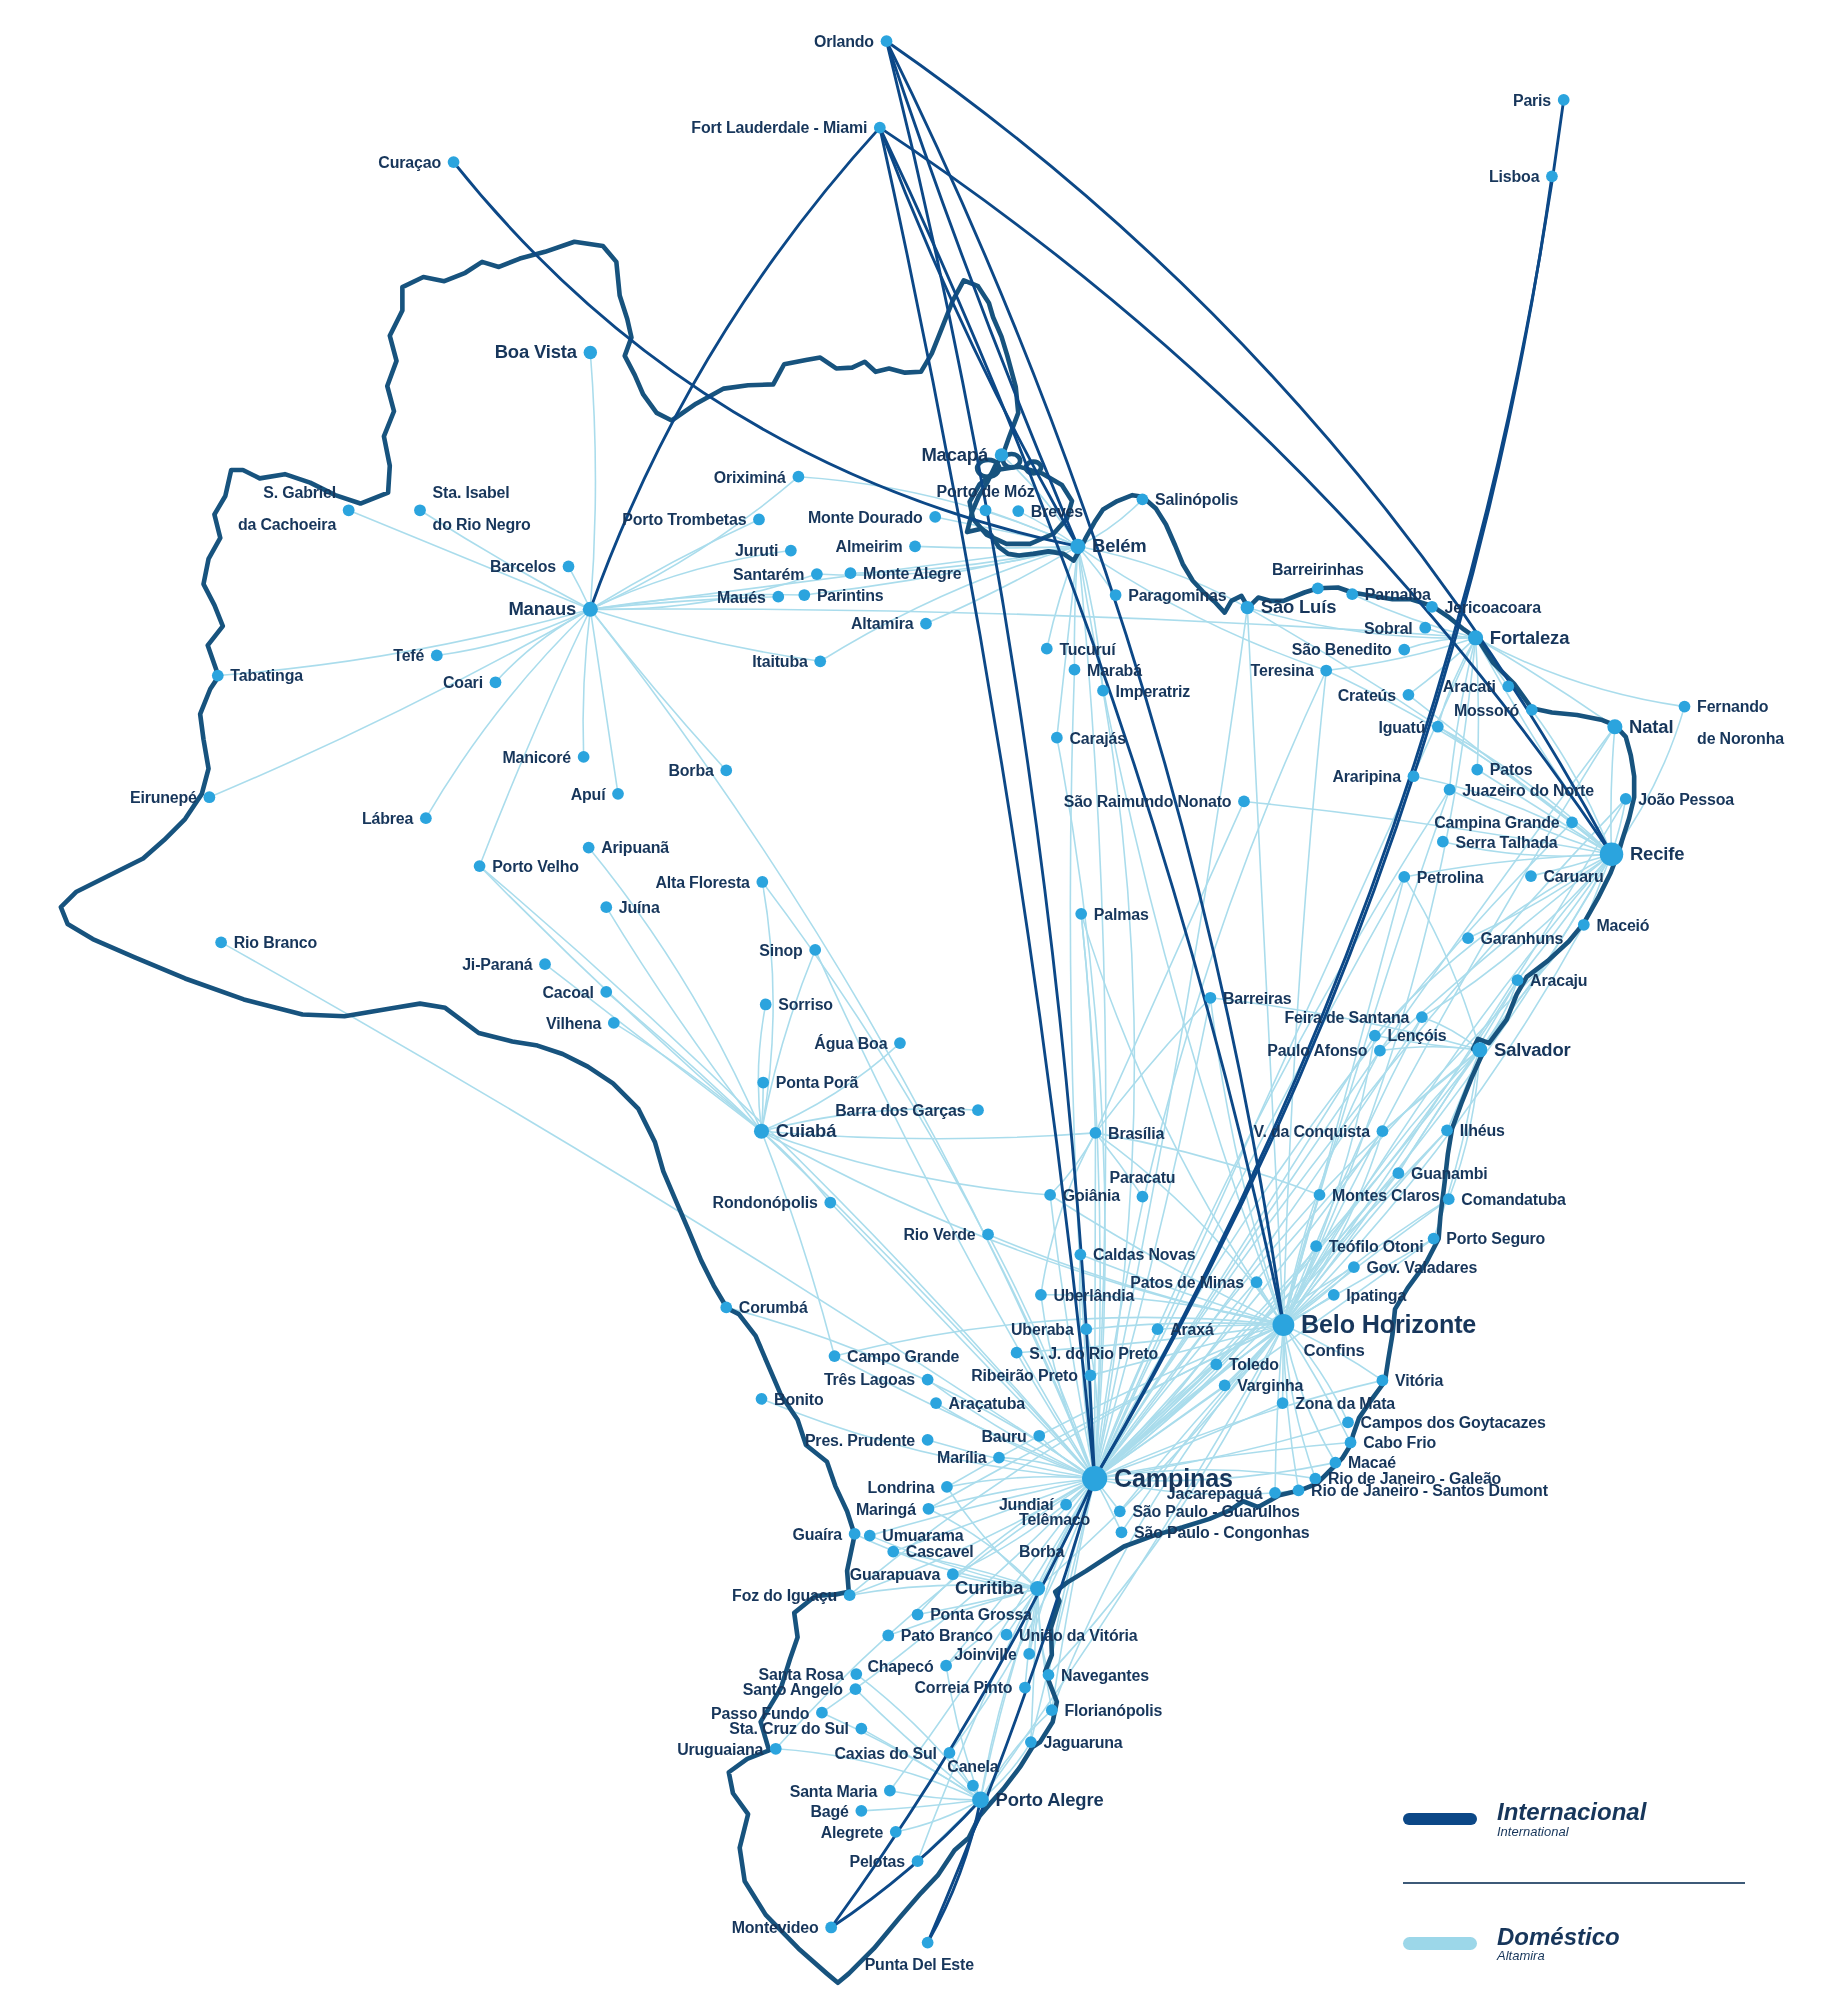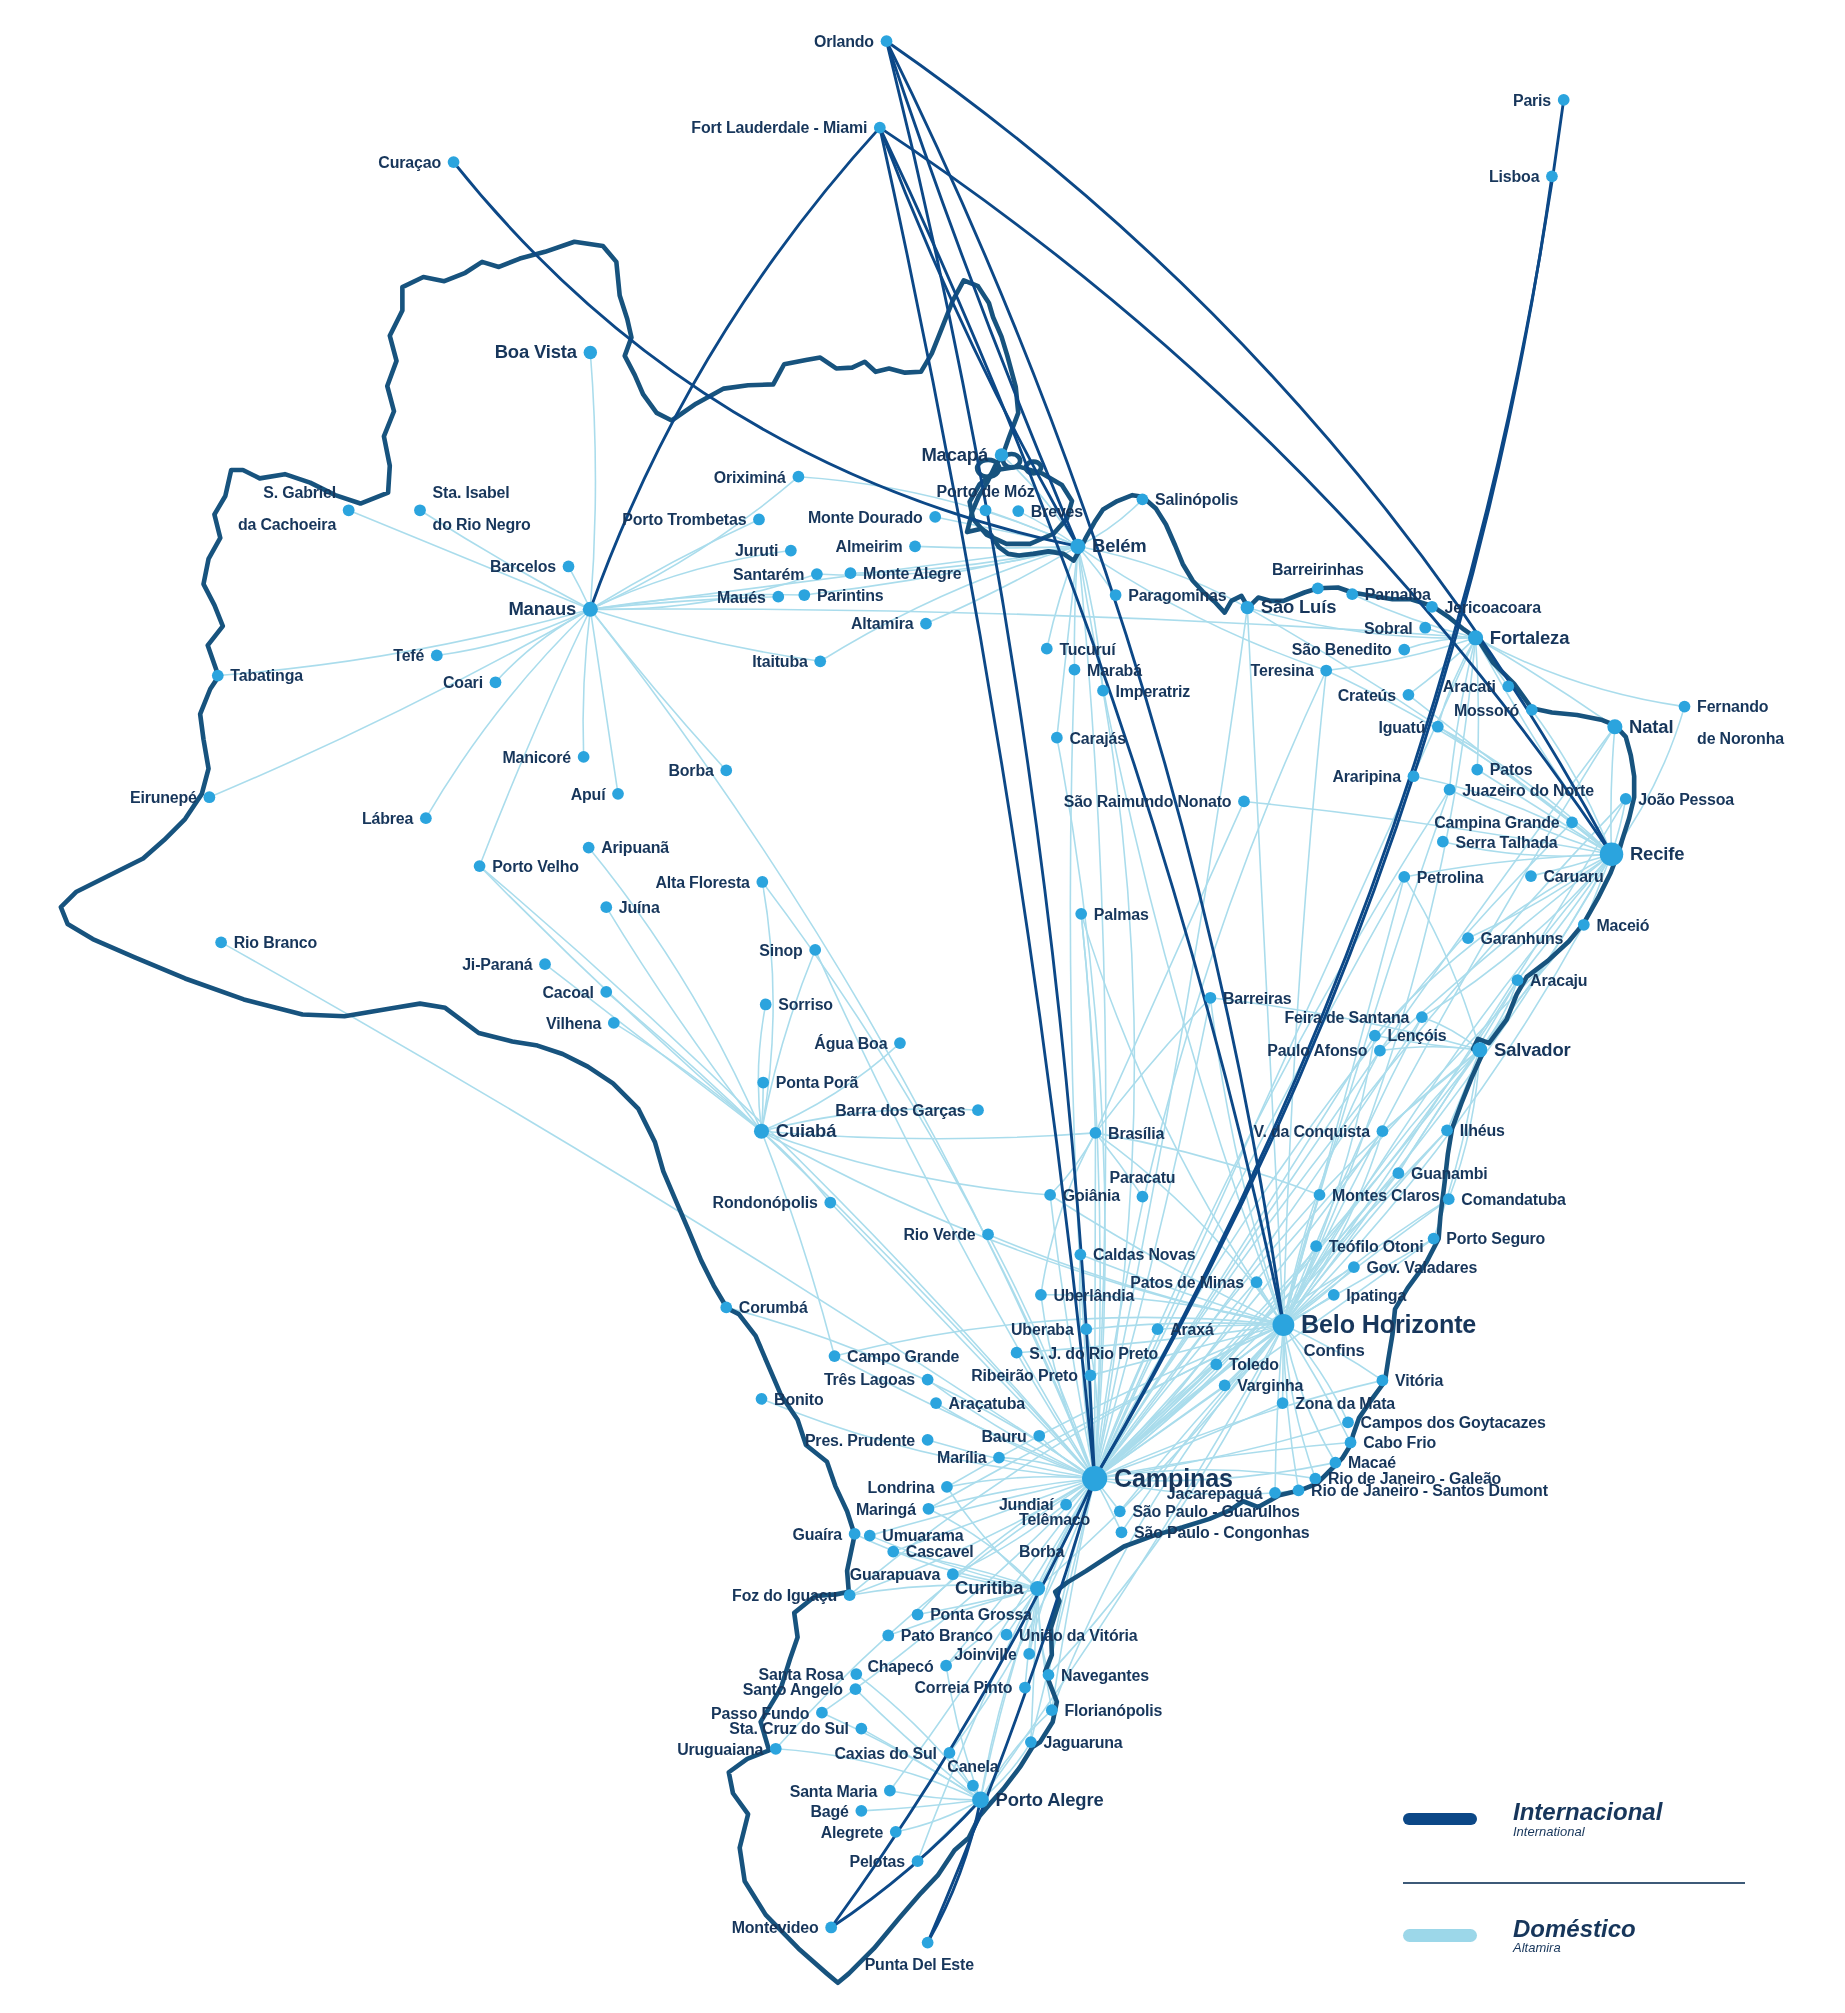--- a/index.html
+++ b/index.html
@@ -5,23 +5,23 @@
   html,body{margin:0;padding:0;background:#fff;}
   .stage{position:relative;width:1846px;height:2014px;background:#fff;overflow:hidden;
          font-family:"Liberation Sans",sans-serif;margin-left:8px;}
   #map{position:absolute;left:0;top:0;}
   .lbl{font:700 19px "Liberation Sans",sans-serif;fill:#17365B;letter-spacing:-0.2px;}
   .hub{font-size:22px;}
   .big{font-size:30px;}
   .sub{font-size:20px;}
   
   .legend{position:absolute;left:1395px;top:1796px;width:361px;color:#17365B;}
-  .legend-row{display:flex;align-items:center;gap:36px;}
+  .legend-row{display:flex;align-items:center;gap:20px;}
   .legend-row.r1{margin-top:3.4px;}
-  .legend-row.r2{position:absolute;top:120px;left:0;}
+  .legend-row.r2{position:absolute;top:128px;left:0;}
   .swatch{width:74px;height:12.6px;border-radius:6.7px;flex:0 0 auto;}
   .legend-title{font-style:italic;font-weight:700;font-size:24px;line-height:1.05;}
   .legend-sub{font-style:italic;font-weight:400;font-size:13px;line-height:1.1;}
   .legend-divider{position:absolute;top:86px;left:0;width:342px;height:1.7px;background:#3D5A78;}
 </style>
 </head>
 <body>
 
 <div class="stage">
   <svg id="map" width="1846" height="2014" viewBox="0 0 2200 2400" xmlns="http://www.w3.org/2000/svg">

